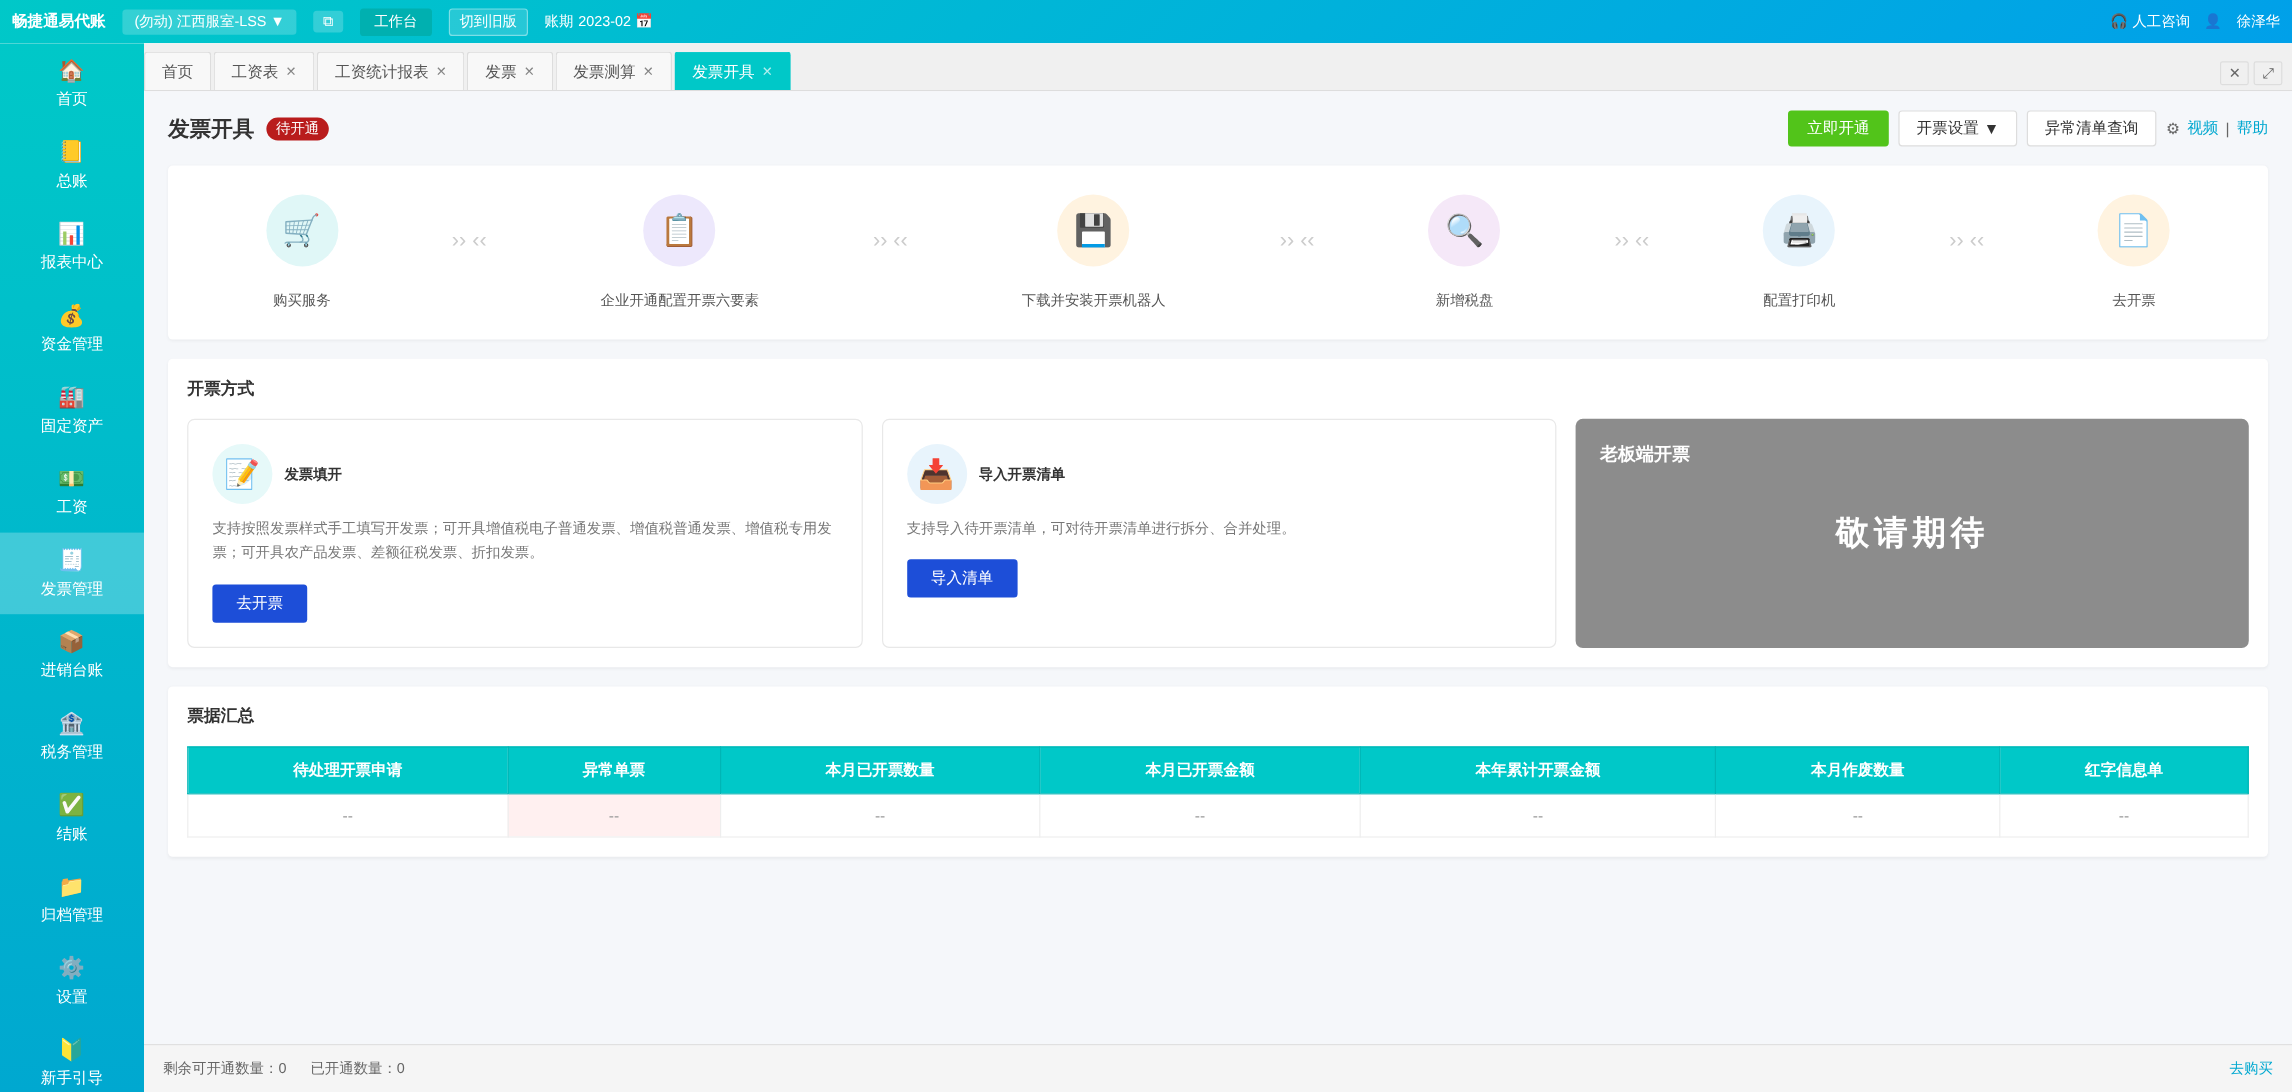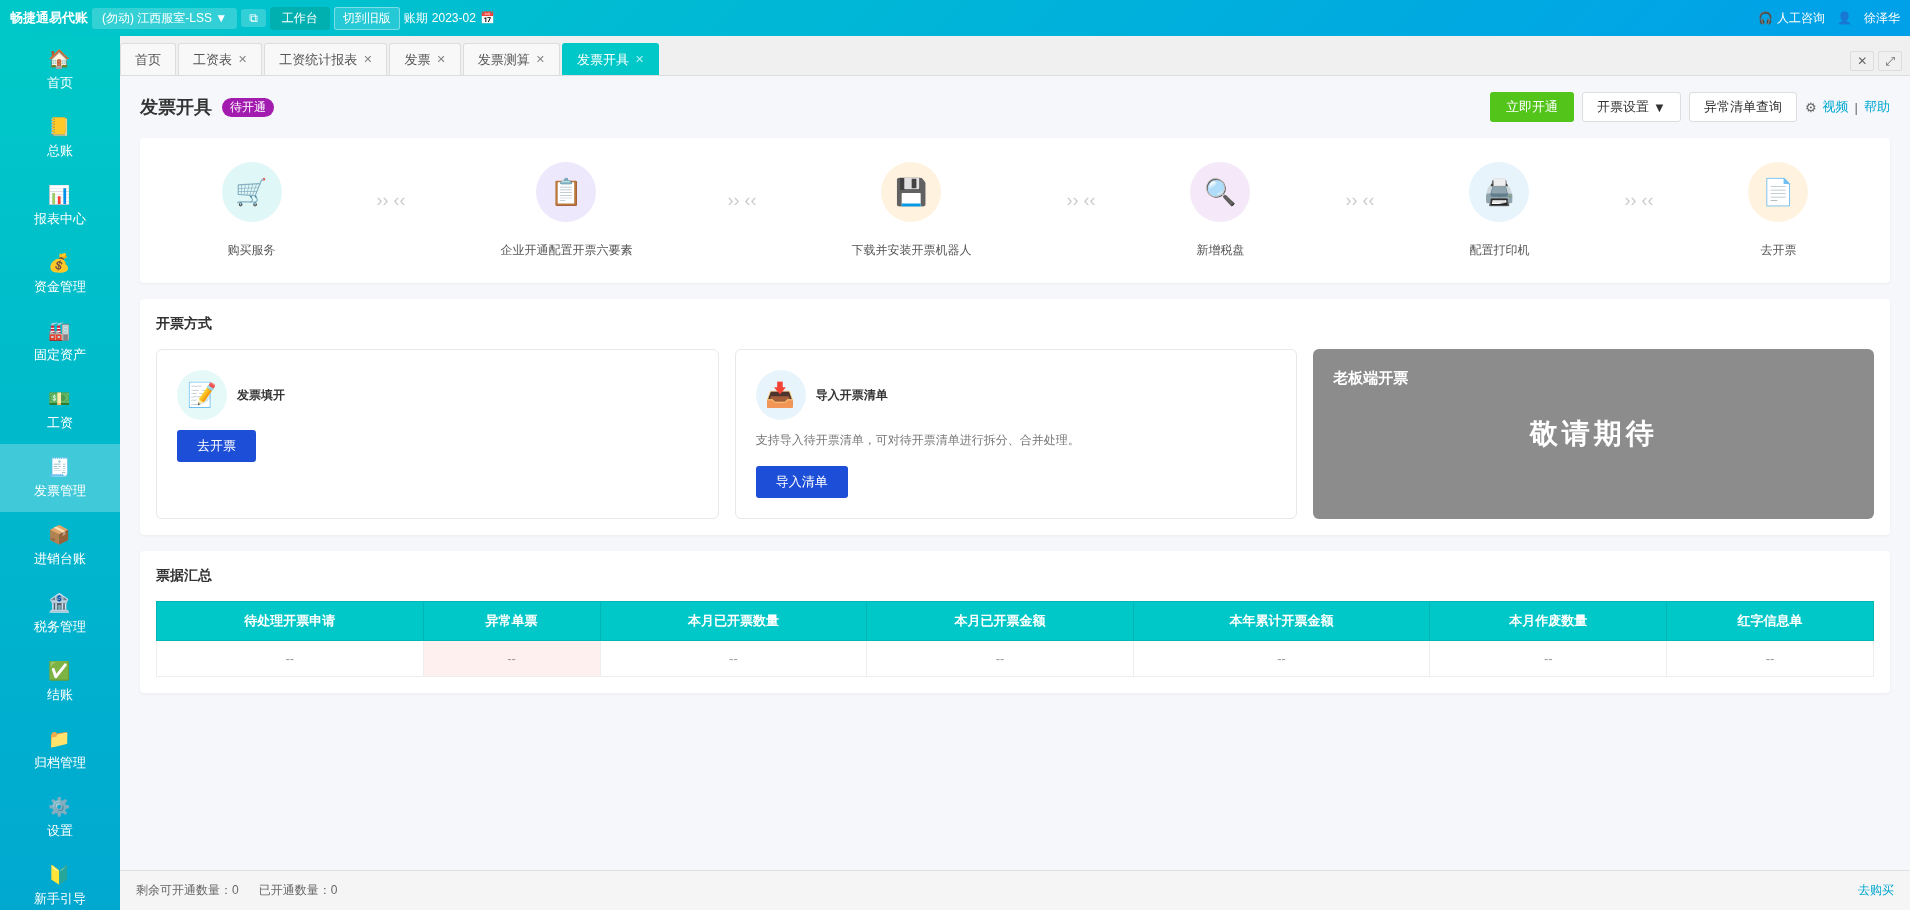--- a/index.html
+++ b/index.html
@@ -8,21 +8,21 @@
     
     .top-bar {
       height: 36px;
       background: linear-gradient(135deg, #00c8c8, #00a0e9);
       display: flex;
       align-items: center;
       padding: 0 10px;
       justify-content: space-between;
       flex-shrink: 0;
     }
-    .top-bar-left { display: flex; align-items: center; gap: 4px; }
+    .top-bar-left { display: flex; align-items: center; gap: 14px; }
     .top-bar-logo { color: white; font-size: 13px; font-weight: bold; }
     .top-bar-company {
       background: rgba(255,255,255,0.2);
       color: white;
       padding: 2px 10px;
       border-radius: 3px;
       font-size: 12px;
       cursor: pointer;
     }
     .top-bar-icon-btn {
@@ -124,21 +124,21 @@
     
     .page-header {
       display: flex;
       align-items: center;
       justify-content: space-between;
       margin-bottom: 16px;
     }
     .page-title-row { display: flex; align-items: center; gap: 10px; }
     .page-title { font-size: 18px; font-weight: bold; color: #333; }
     .badge-pending {
-      background: #a21caf;
+      background: #b91c1c;
       color: white;
       padding: 1px 8px;
       border-radius: 10px;
       font-size: 12px;
     }
     .header-actions { display: flex; align-items: center; gap: 8px; }
     .btn-primary {
       background: #52c41a;
       color: white;
       border: none;
@@ -495,20 +495,21 @@
         <div class="section-title">开票方式</div>
         <div class="invoice-methods">
 
           <div class="method-card">
             <div class="method-title-row">
               <div class="method-icon-teal">
                 <span>📝</span>
               </div>
               <span class="method-title">发票填开</span>
             </div>
+            <div class="method-desc">支持按照发票样式手工填写开发票；可开具增值税电子普通发票、增值税普通发票、增值税专用发票；可开具农产品发票、差额征税发票、折扣发票。</div>
             <button class="method-btn">去开票</button>
           </div>
 
           <div class="method-card">
             <div class="method-title-row">
               <div class="method-icon-blue">
                 <span>📥</span>
               </div>
               <span class="method-title">导入开票清单</span>
             </div>

